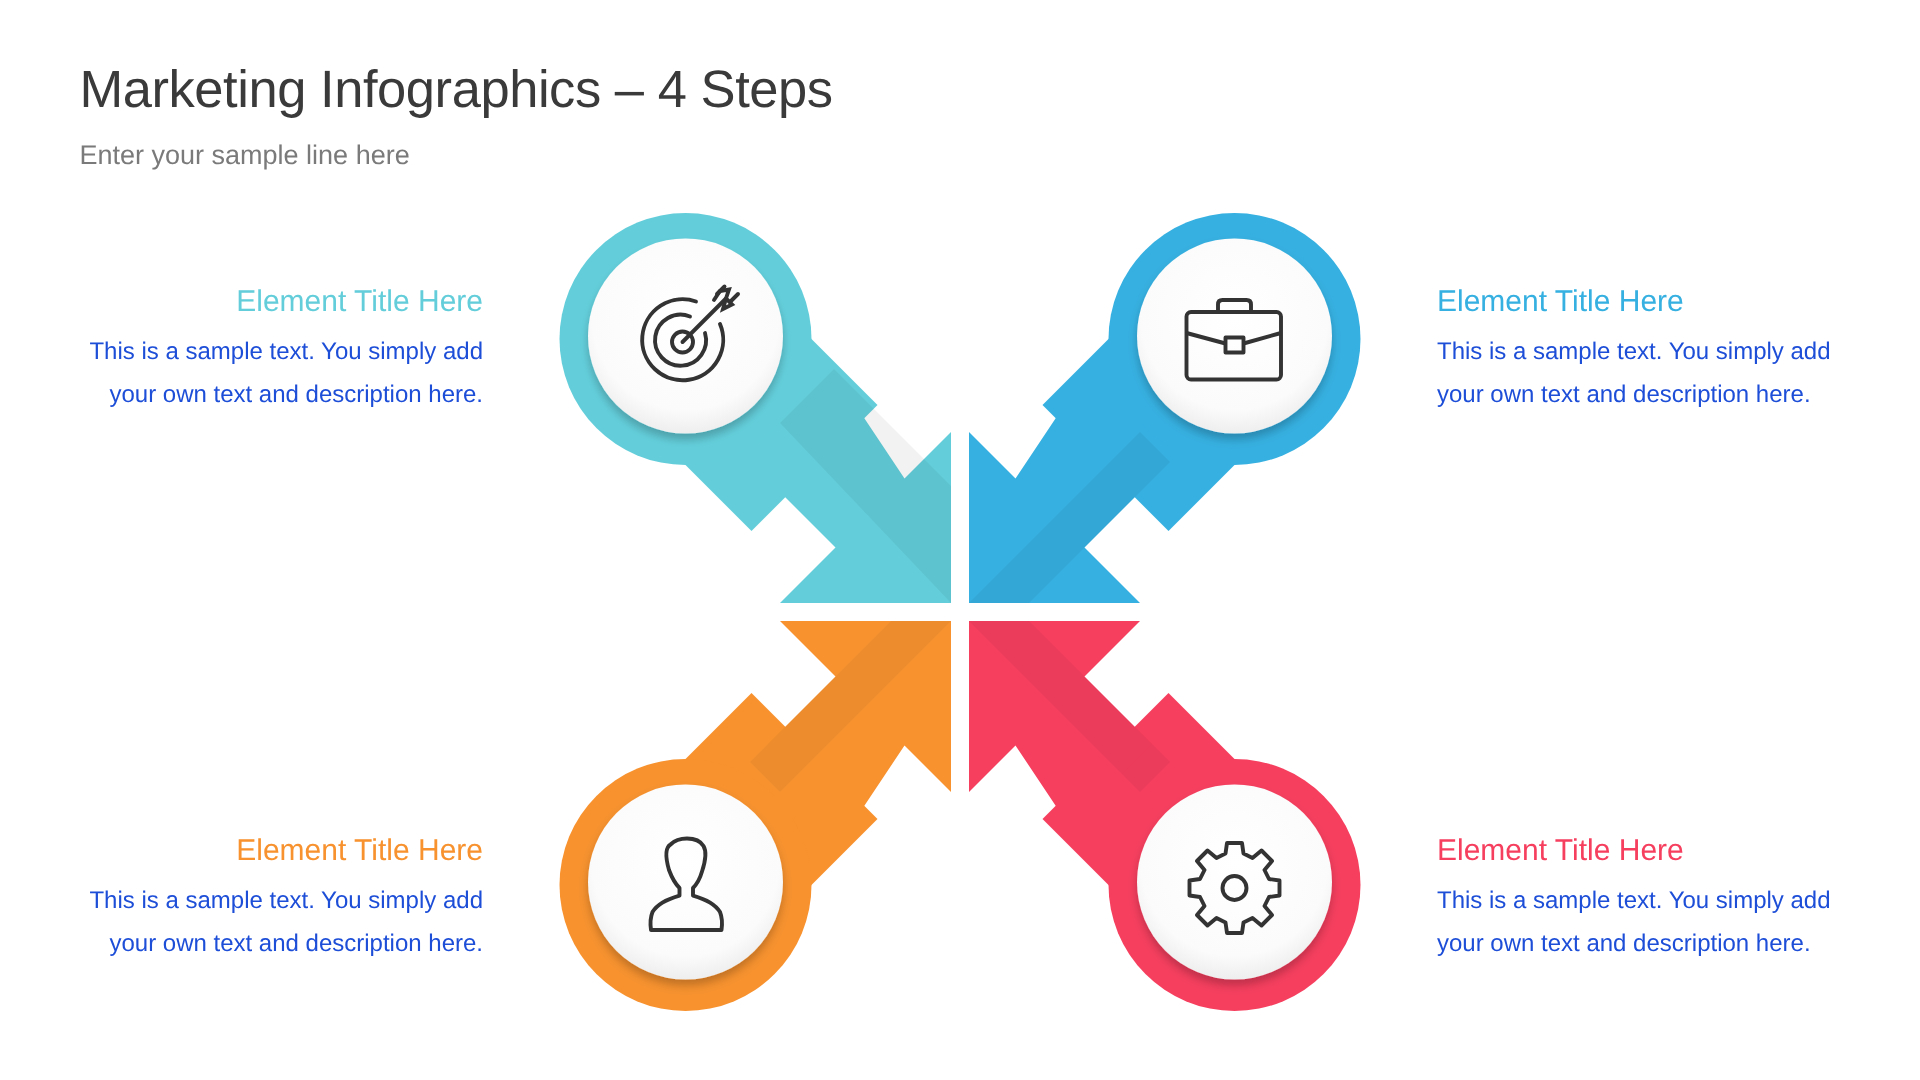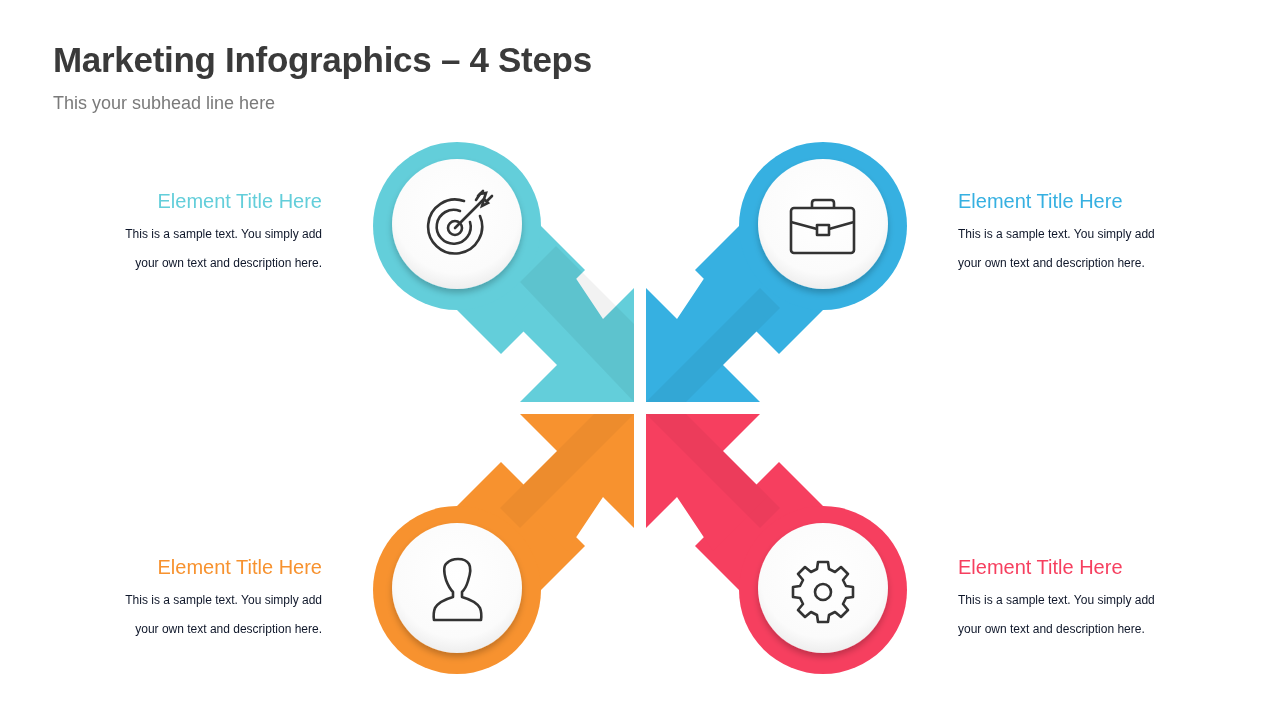--- a/index.html
+++ b/index.html
@@ -4,40 +4,40 @@
 <style>
   html, body { margin: 0; padding: 0; }
   body {
     width: 1280px; height: 720px; overflow: hidden;
     background: #ffffff;
     font-family: "Liberation Sans", sans-serif;
     position: relative;
   }
   .title {
     position: absolute; left: 53px; top: 40px;
-    font-size: 35px; font-weight: bold; color: #3a3a3a;
+    font-size: 35px; font-weight: normal; color: #3a3a3a;
     letter-spacing: -0.3px; white-space: nowrap;
   }
   .subhead {
     position: absolute; left: 53px; top: 93px;
     font-size: 18px; color: #7a7a7a; white-space: nowrap;
   }
   .diagram { position: absolute; left: 0; top: 0; width: 1280px; height: 720px; }
   .text-block { position: absolute; width: 300px; }
   .text-block.left { text-align: right; }
   .text-block.right { text-align: left; }
   .el-title { font-size: 20px; font-weight: normal; line-height: 26px; margin-bottom: 6px; white-space: nowrap; }
-  .el-desc { font-size: 12px; color: #0f172a; line-height: 29px; }
+  .el-desc { font-size: 16px; color: #1d4ed8; line-height: 29px; }
   .el-desc span { display: block; white-space: nowrap; }
 </style>
 </head>
 <body>
 
 <div class="title">Marketing Infographics – 4 Steps</div>
-<div class="subhead">This your subhead line here</div>
+<div class="subhead">Enter your sample line here</div>
 
 <svg class="diagram" viewBox="0 0 1280 720" xmlns="http://www.w3.org/2000/svg">
   <defs>
     <filter id="shadow" x="-30%" y="-30%" width="160%" height="170%">
       <feDropShadow dx="0" dy="4" stdDeviation="3" flood-color="#000" flood-opacity="0.22"></feDropShadow>
     </filter>
     <radialGradient id="whiteGrad" cx="50%" cy="40%" r="60%">
       <stop offset="0%" stop-color="#ffffff"></stop>
       <stop offset="80%" stop-color="#fbfbfb"></stop>
       <stop offset="100%" stop-color="#eeeeee"></stop>

